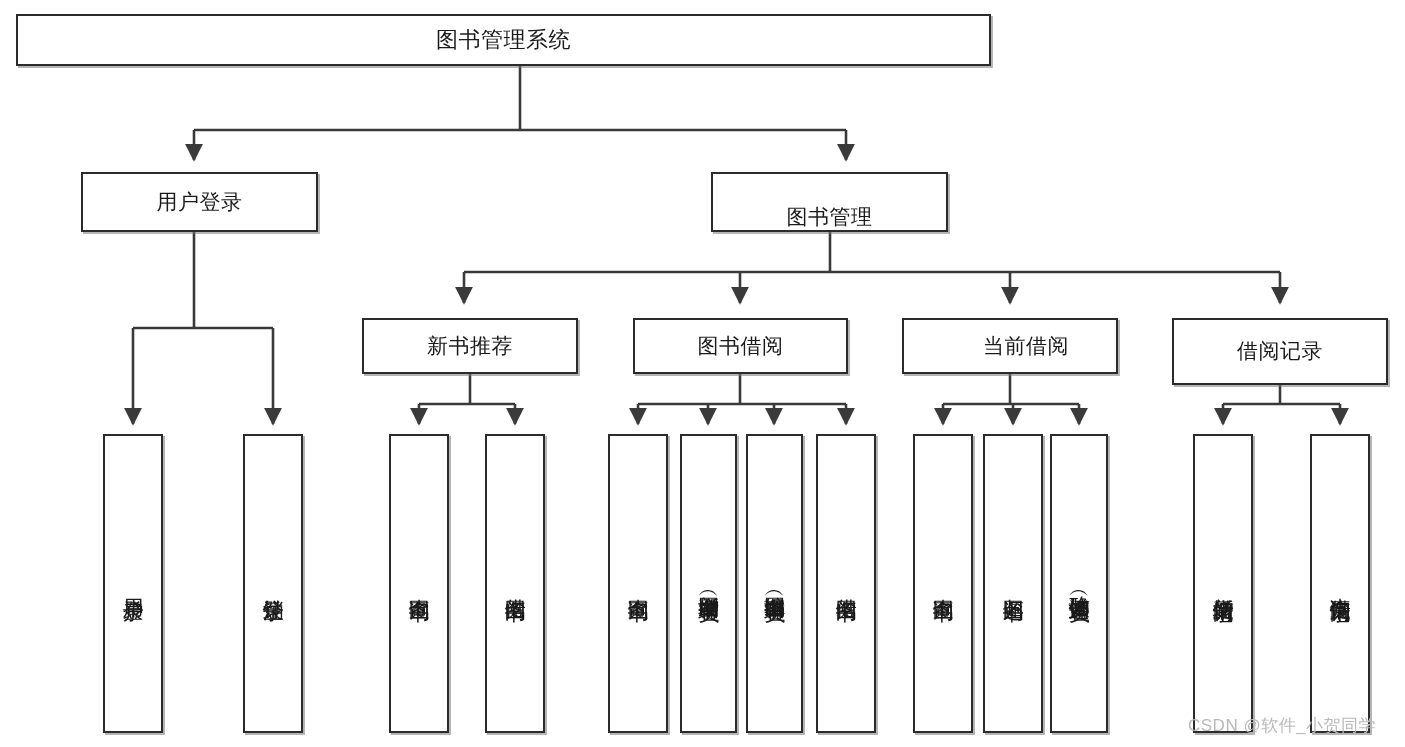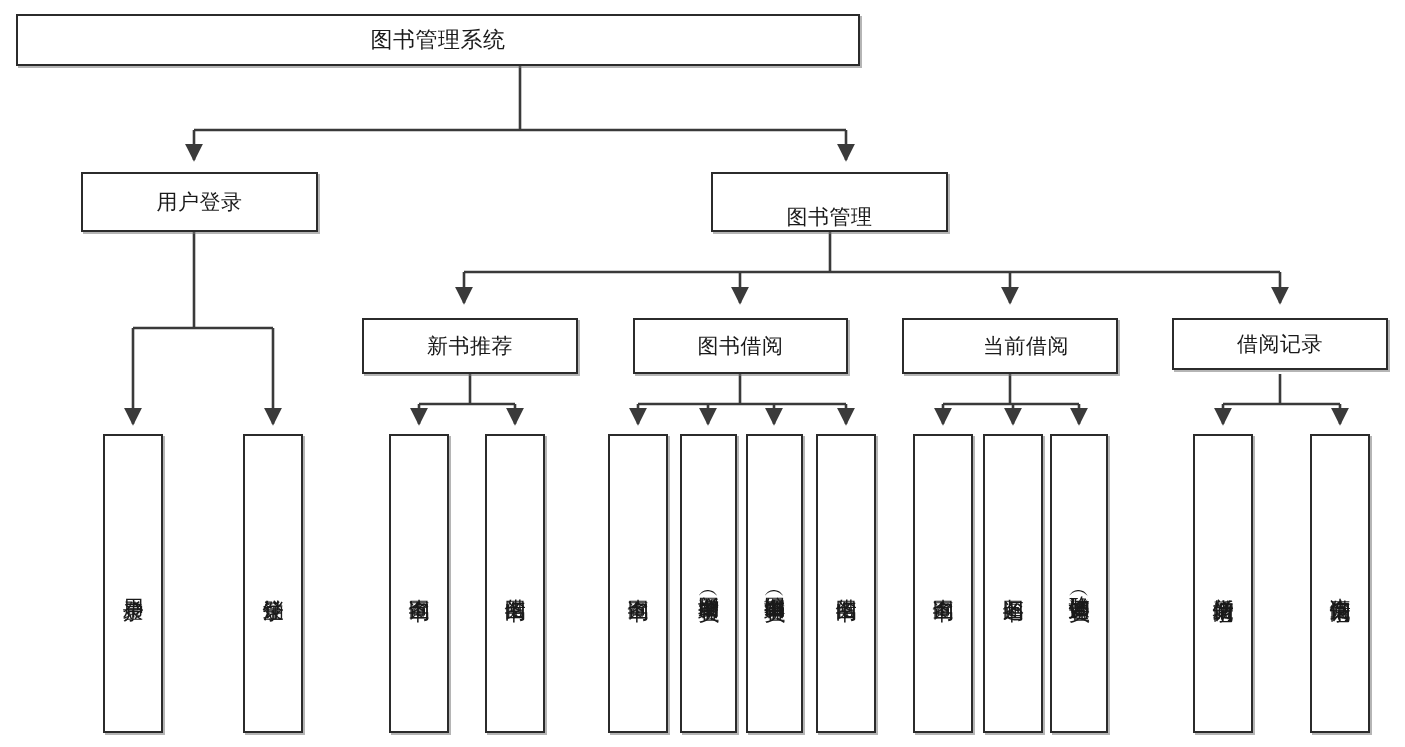--- a/index.html
+++ b/index.html
@@ -124,41 +124,41 @@
       <path d="M 1013 404 L 1013 424" marker-end="url(#arw)"></path>
       <path d="M 1079 404 L 1079 424" marker-end="url(#arw)"></path>
 
       <path d="M 1280 374 L 1280 404"></path>
       <path d="M 1223 404 L 1340 404"></path>
       <path d="M 1223 404 L 1223 424" marker-end="url(#arw)"></path>
       <path d="M 1340 404 L 1340 424" marker-end="url(#arw)"></path>
     </g>
   </svg>
 
-  <div class="node root shadow" style="left:16px; top:14px; width:844px; height:52px;">
+  <div class="node root shadow" style="left:16px; top:14px; width:975px; height:52px;">
     <span class="label">图书管理系统</span>
   </div>
 
   <div class="node horiz shadow" style="left:81px; top:172px; width:237px; height:60px;">
     <span class="label">用户登录</span>
   </div>
   <div class="node horiz shadow" style="left:711px; top:172px; width:237px; height:60px;align-items:flex-end;">
     <span class="label">图书管理</span>
   </div>
 
   <div class="node horiz shadow" style="left:362px; top:318px; width:216px; height:56px;">
     <span class="label">新书推荐</span>
   </div>
   <div class="node horiz shadow" style="left:633px; top:318px; width:215px; height:56px;">
     <span class="label">图书借阅</span>
   </div>
   <div class="node horiz shadow" style="left:902px; top:318px; width:216px; height:56px;padding-left:32px;">
     <span class="label">当前借阅</span>
   </div>
-  <div class="node horiz shadow" style="left:1172px; top:318px; width:216px; height:52px;">
+  <div class="node horiz shadow" style="left:1172px; top:318px; width:216px; height:67px;">
     <span class="label">借阅记录</span>
   </div>
 
   <div class="node vert shadow" style="left:103px; top:434px; width:60px; height:299px;">
     <span class="label">用户登录</span>
   </div>
   <div class="node vert shadow" style="left:243px; top:434px; width:60px; height:299px;">
     <span class="label">注销登录</span>
   </div>
 
@@ -192,14 +192,15 @@
     <span class="label">确认归还（管理员）</span>
   </div>
 
   <div class="node vert shadow" style="left:1193px; top:434px; width:60px; height:299px;">
     <span class="label">新增借阅记录</span>
   </div>
   <div class="node vert shadow" style="left:1310px; top:434px; width:60px; height:299px;">
     <span class="label">查询借阅记录</span>
   </div>
 
+  <div class="watermark">CSDN @软件_小贺同学</div>
 
 </div>
 
 </body></html>

